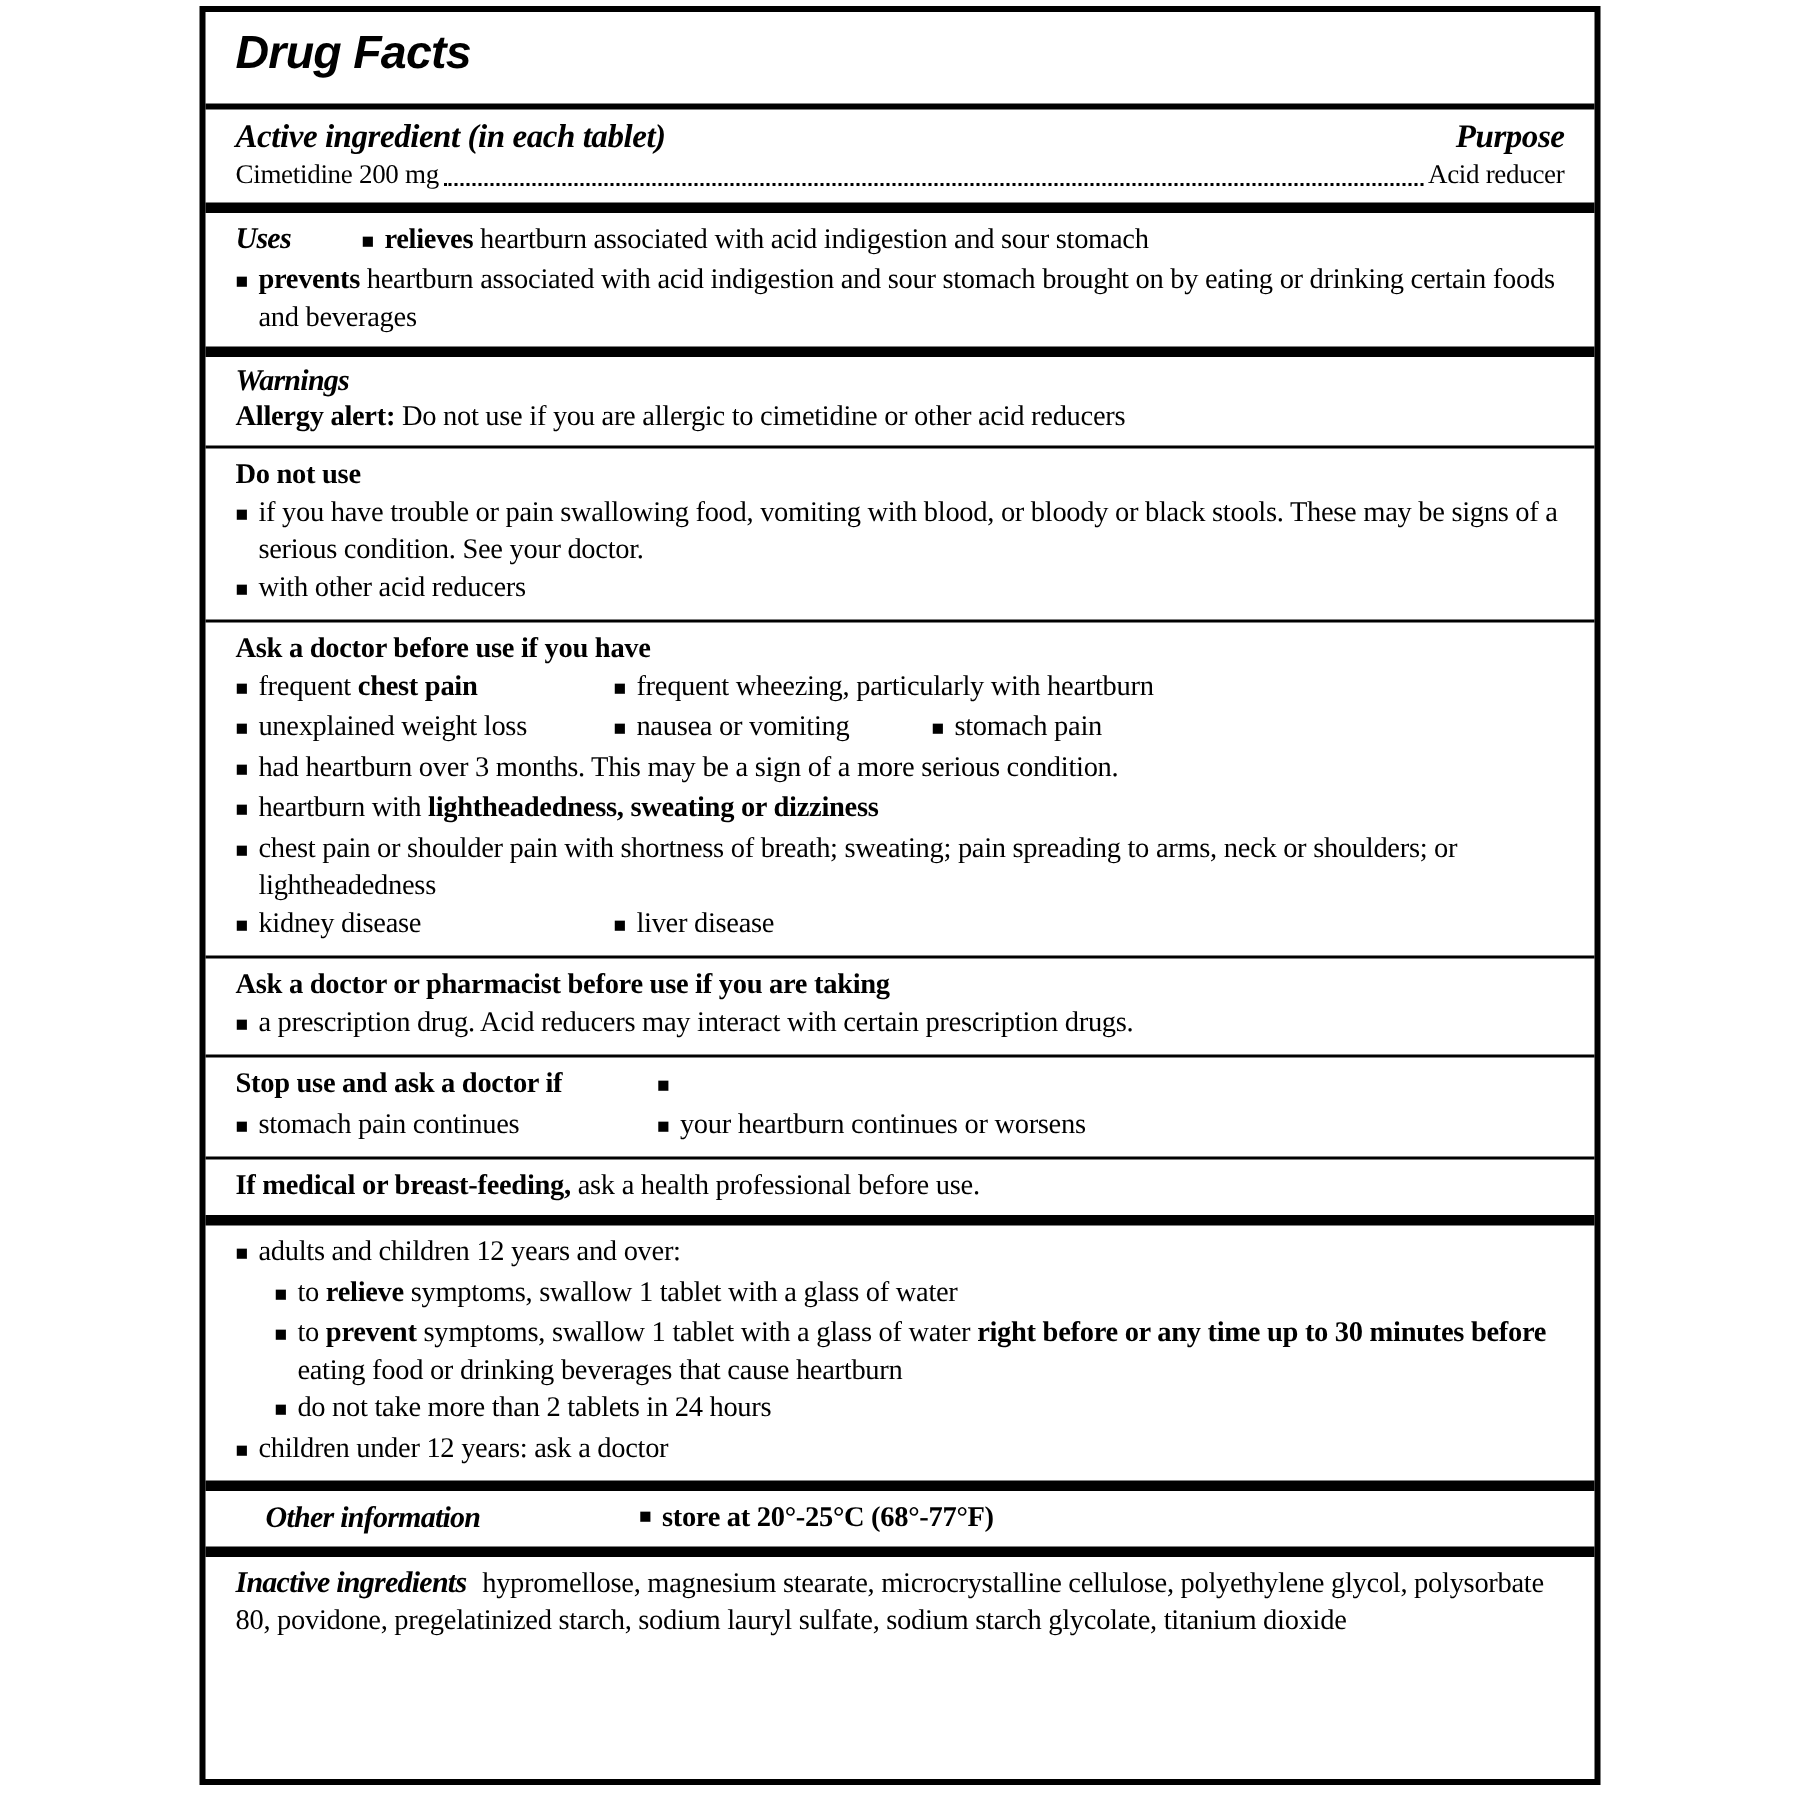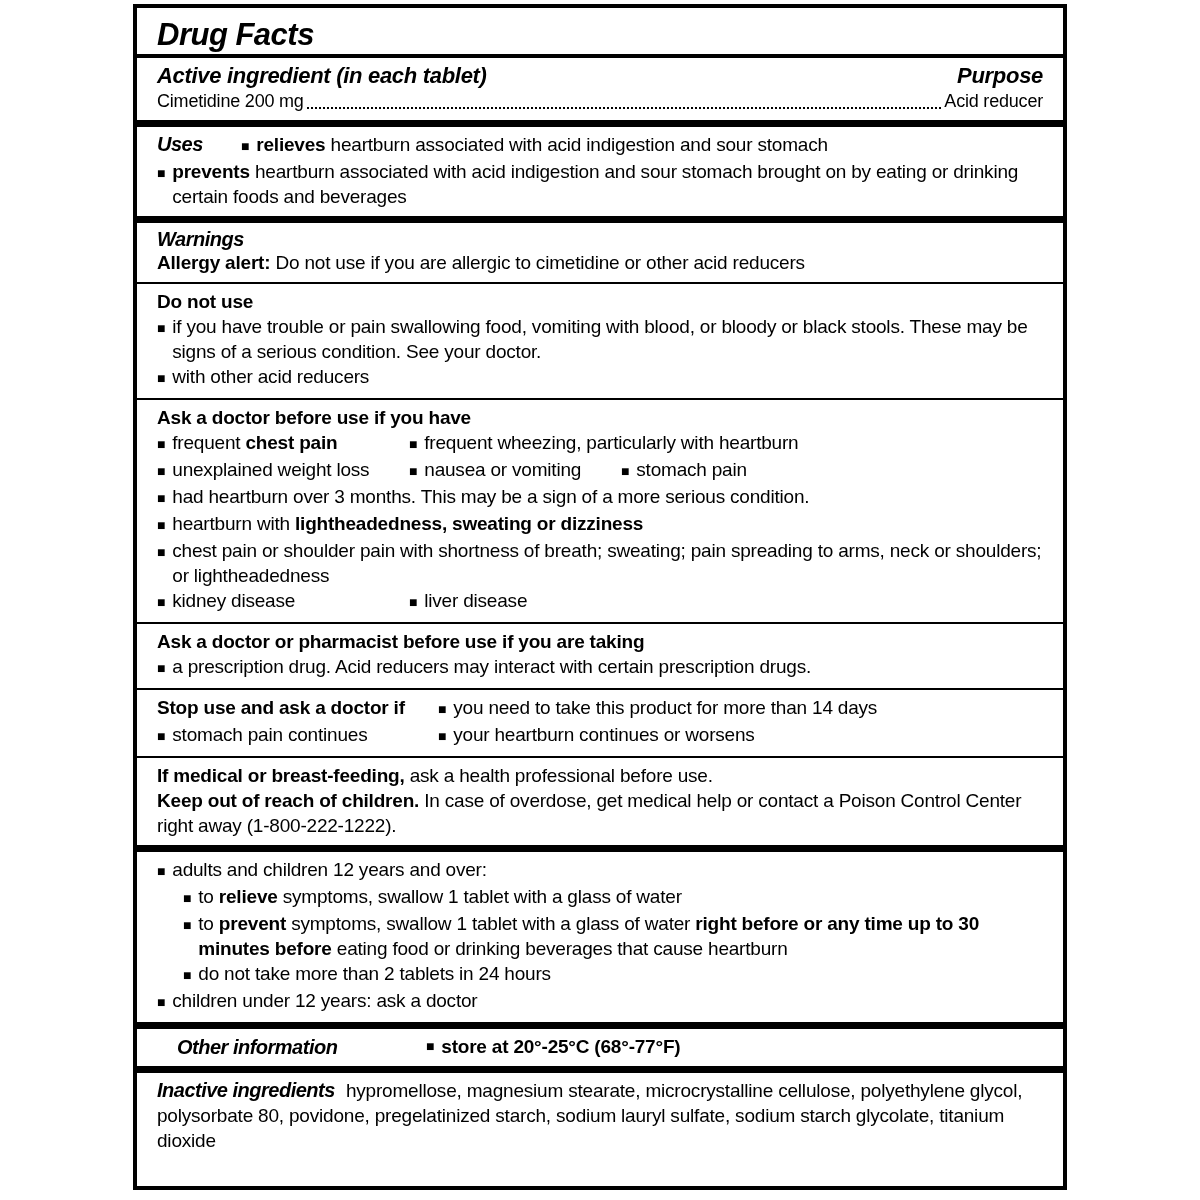--- a/index.html
+++ b/index.html
@@ -1,26 +1,26 @@
 <!DOCTYPE html>
 <html><head>
 <meta charset="utf-8">
 <style>
   * { margin:0; padding:0; box-sizing:border-box; }
   html,body { background:#fff; }
   body { font-family:"Liberation Sans", sans-serif; color:#000; }
   .page { width:1200px; min-height:1200px; margin:0 auto; background:#fff; padding:4px 0; }
   .label { width:934px; margin:0 auto; border:4px solid #000; background:#fff; min-height:1186px;
            display:flex; flex-direction:column; }
-  .pad { padding:5px 20px 7px; }
+  .pad { padding:5px 20px 7px;font-family:Liberation Serif, serif; }
   .bar   { height:7px; background:#000; flex:none; }
   .thin  { height:2px; background:#000; flex:none; }
   .rule4 { height:4px; background:#000; flex:none; }
 
-  .title { font-size:31px; font-weight:bold; font-style:italic; letter-spacing:-0.5px; padding:9px 20px 1px; }
+  .title { font-size:31px; font-weight:bold; font-style:italic; letter-spacing:-0.5px; padding:9px 20px 16px; }
   .h2    { font-size:22px; font-weight:bold; font-style:italic; letter-spacing:-0.3px; }
   .sec-head { font-size:20px; font-weight:bold; font-style:italic; letter-spacing:-0.5px; line-height:1.1; }
 
   .txt { font-size:19px; line-height:25px; letter-spacing:-0.2px; }
   b, .bold { font-weight:bold; }
 
   .ai-head { display:flex; justify-content:space-between; align-items:baseline; }
   .leader-row { display:flex; align-items:flex-end; font-size:18px; line-height:24px; letter-spacing:-0.2px; }
   .dots { flex:1; border-bottom:2px dotted #000; margin:0 3px 4px; }
 
@@ -165,39 +165,37 @@
         <span class="bt">a prescription drug. Acid reducers may interact with certain prescription drugs.</span>
       </div>
     </div>
 
     <div class="thin"></div>
 
     <div class="pad txt">
       <div class="stoprow">
         <span class="bold sh">Stop use and ask a doctor if</span>
         <span class="bu">■</span>
-        <span class="bt">you need to take this product for more than 14 days</span>
       </div>
       <div class="cols">
         <div class="bl nogrow w281">
           <span class="bu">■</span>
           <span class="bt">stomach pain continues</span>
         </div>
         <div class="bl">
           <span class="bu">■</span>
           <span class="bt">your heartburn continues or worsens</span>
         </div>
       </div>
     </div>
 
     <div class="thin"></div>
 
     <div class="pad txt">
       <div><b>If medical or breast-feeding,</b> <span>ask a health professional before use.</span></div>
-      <div><b>Keep out of reach of children.</b> <span>In case of overdose, get medical help or contact a Poison Control Center right away (1-800-222-1222).</span></div>
     </div>
 
     <div class="bar"></div>
 
     <div class="pad txt">
       <div class="bl">
         <span class="bu">■</span>
         <span class="bt">adults and children 12 years and over:</span>
       </div>
       <div class="bl sub">

